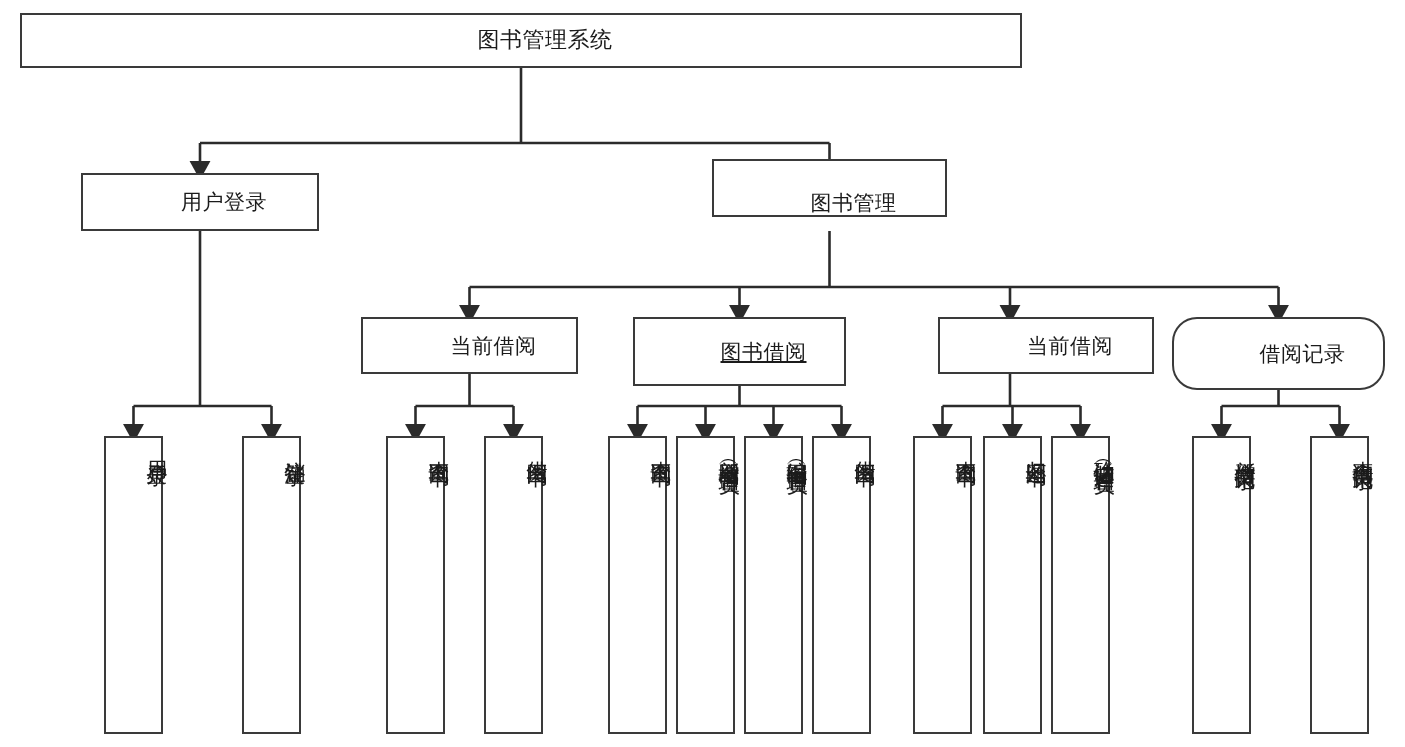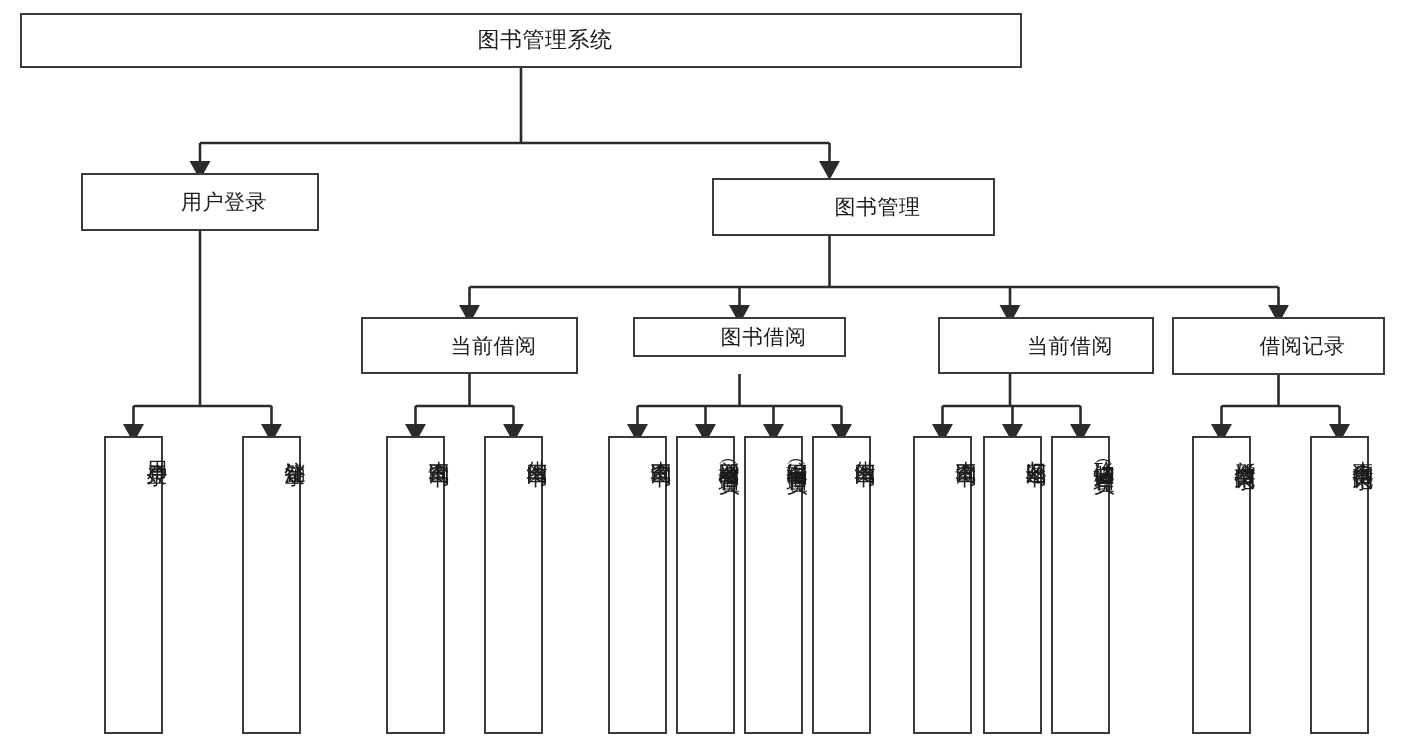--- a/index.html
+++ b/index.html
@@ -123,33 +123,33 @@
       </g>
   </svg>
 
   <div id="node-layer">
       <div class="node horiz root" style="left: 20px; top: 13px; width: 1002px; height: 55px;">
         <span class="node-label">图书管理系统</span>
       </div>
       <div class="node horiz" style="left: 81px; top: 173px; width: 238px; height: 58px;">
         <span class="node-label">用户登录</span>
       </div>
-      <div class="node horiz" style="left: 712px; top: 178px; width: 283px; height: 58px;">
+      <div class="node horiz" style="left: 712px; top: 159px; width: 235px; height: 58px; align-items: flex-end;">
         <span class="node-label">图书管理</span>
       </div>
       <div class="node horiz" style="left: 361px; top: 317px; width: 217px; height: 57px;">
         <span class="node-label">当前借阅</span>
       </div>
-      <div class="node horiz" style="left: 633px; top: 317px; width: 213px; height: 40px;">
+      <div class="node horiz" style="left: 633px; top: 317px; width: 213px; height: 69px; text-decoration: underline;">
         <span class="node-label">图书借阅</span>
       </div>
       <div class="node horiz" style="left: 902px; top: 317px; width: 216px; height: 57px; margin-left: 36px;">
         <span class="node-label">当前借阅</span>
       </div>
-      <div class="node horiz" style="left: 1172px; top: 317px; width: 213px; height: 58px;">
+      <div class="node horiz" style="left: 1172px; top: 317px; width: 213px; height: 73px; border-radius: 25px;">
         <span class="node-label">借阅记录</span>
       </div>
       <div class="node vert" style="left: 104px; top: 436px; width: 59px; height: 298px;">
         <span class="node-label">用户登录</span>
       </div>
       <div class="node vert" style="left: 242px; top: 436px; width: 59px; height: 298px;">
         <span class="node-label">注销登录</span>
       </div>
       <div class="node vert" style="left: 386px; top: 436px; width: 59px; height: 298px;">
         <span class="node-label">查询图书</span>

